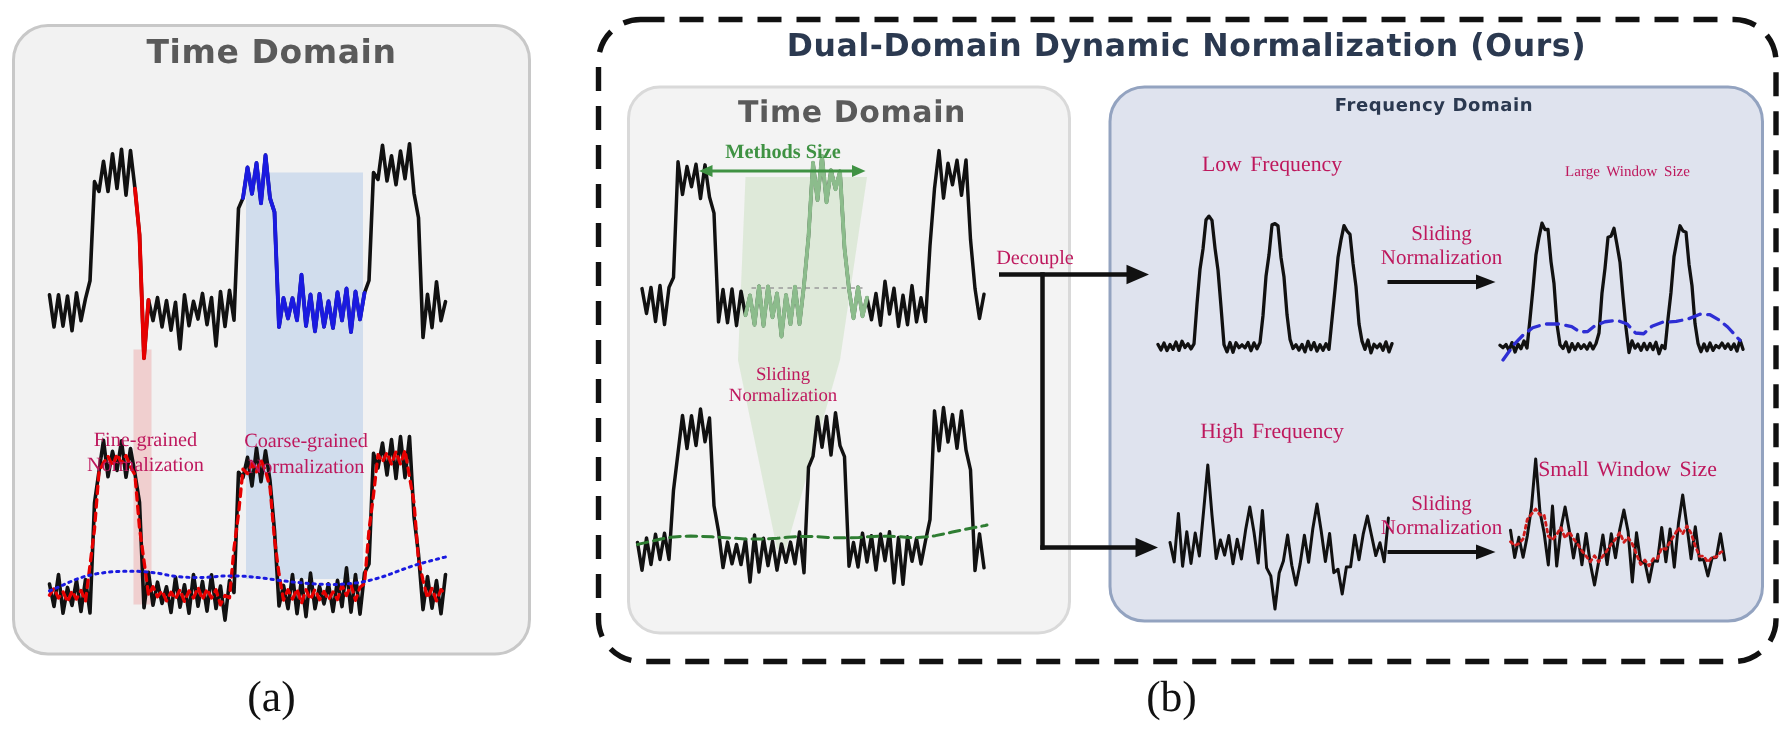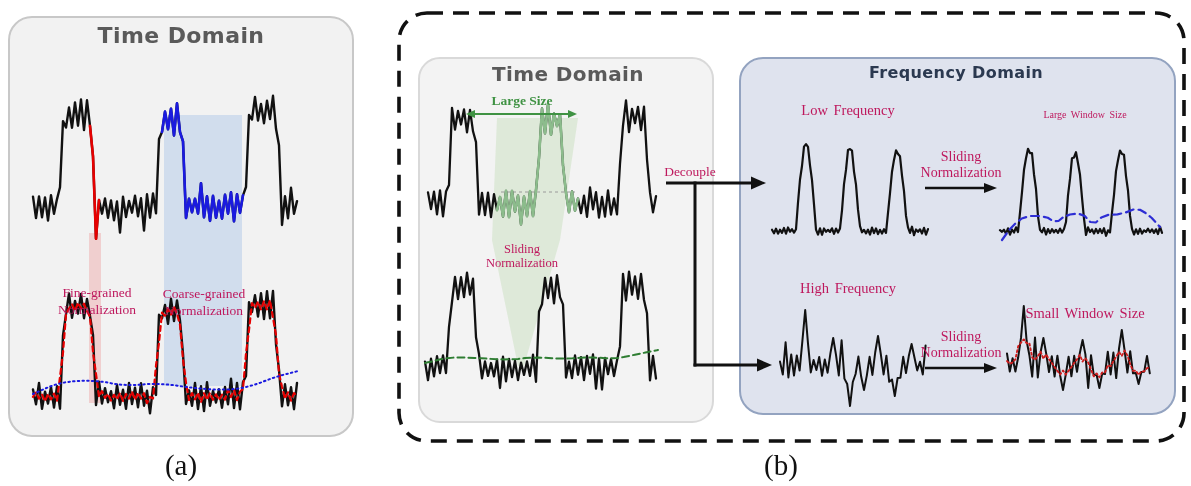--- a/index.html
+++ b/index.html
@@ -66,26 +66,27 @@
       <rect x="399" y="13" width="785" height="428" rx="28" fill="none" stroke="#111111" stroke-width="3.6" stroke-dasharray="16 10"></rect>
     </svg>
 
   <div class="lbl sans-title gray" style="left:181px;top:24px;font-size:22px;">Time Domain</div>
   <div class="lbl serif" style="left:97px;top:286px;font-size:13.5px;">Fine-grained</div>
   <div class="lbl serif" style="left:97px;top:303px;font-size:13.5px;">Normalization</div>
   <div class="lbl serif" style="left:204px;top:287px;font-size:13.5px;">Coarse-grained</div>
   <div class="lbl serif" style="left:204px;top:304px;font-size:13.5px;">Normalization</div>
   <div class="lbl caption" style="left:181px;top:450px;">(a)</div>
 
+  <div class="lbl sans-title navy" style="left:791px;top:19px;font-size:21px;">Dual-Domain Dynamic Normalization (Ours)</div>
   <div class="lbl sans-title gray" style="left:568px;top:63px;font-size:20px;">Time Domain</div>
-  <div class="lbl serif green-txt" style="left:522px;top:94px;font-size:13.5px;">Large Size</div>
+  <div class="lbl serif green-txt" style="left:522px;top:94px;font-size:13.5px;">Methods Size</div>
   <div class="lbl serif" style="left:522px;top:243px;font-size:12.5px;">Sliding</div>
   <div class="lbl serif" style="left:522px;top:257px;font-size:12.5px;">Normalization</div>
   <div class="lbl serif" style="left:690px;top:165px;font-size:13.5px;">Decouple</div>
-  <div class="lbl sans-title navy" style="left:956px;top:64px;font-size:16px;text-align:right;">Frequency Domain</div>
+  <div class="lbl sans-title navy" style="left:956px;top:64px;font-size:12px;text-align:right;">Frequency Domain</div>
   <div class="lbl serif" style="left:848px;top:103px;font-size:14.5px;word-spacing:2px;">Low Frequency</div>
   <div class="lbl serif" style="left:1085px;top:109px;font-size:10px;word-spacing:2px;">Large Window Size</div>
   <div class="lbl serif" style="left:961px;top:149px;font-size:14px;">Sliding</div>
   <div class="lbl serif" style="left:961px;top:165px;font-size:14px;">Normalization</div>
   <div class="lbl serif" style="left:848px;top:281px;font-size:14.5px;word-spacing:2px;">High Frequency</div>
   <div class="lbl serif" style="left:1085px;top:278px;font-size:14.5px;word-spacing:2px;margin-top:28px;">Small Window Size</div>
   <div class="lbl serif" style="left:961px;top:329px;font-size:14px;">Sliding</div>
   <div class="lbl serif" style="left:961px;top:345px;font-size:14px;">Normalization</div>
   <div class="lbl caption" style="left:781px;top:450px;">(b)</div>
 </div>

